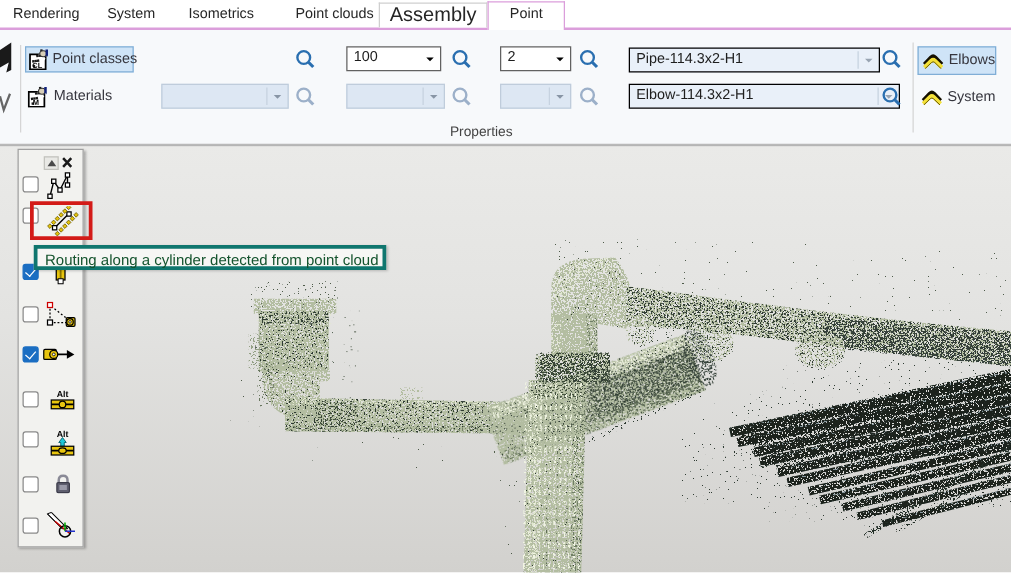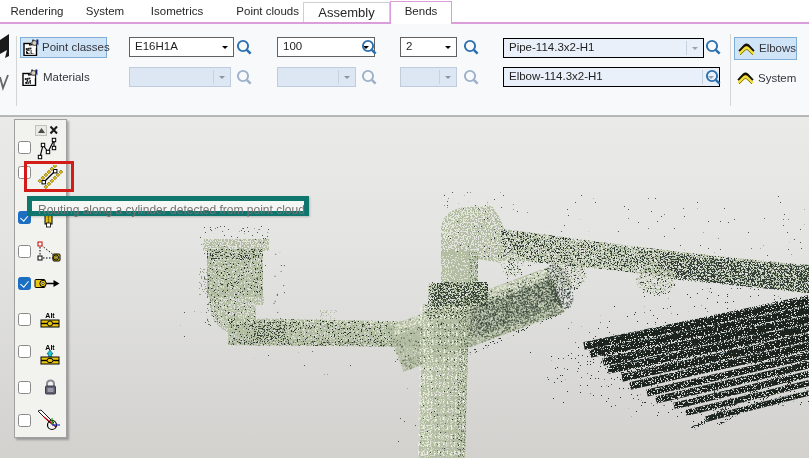--- a/index.html
+++ b/index.html
@@ -1,49 +1,49 @@
 <!DOCTYPE html>
 <html><head><meta charset="utf-8"><style>
 html,body{margin:0;padding:0;}
 body{width:809px;height:458px;overflow:hidden;position:relative;font-family:"Liberation Sans",sans-serif;background:#fff;font-size:12px;}
 *{box-sizing:border-box;}
 .abs{position:absolute;}
 .tab{position:absolute;top:0;height:22px;line-height:23px;font-size:11.5px;color:#262626;text-align:center;}
 #pinkline{position:absolute;left:0;top:22px;width:809px;height:1.5px;background:#db9edb;}
-#tab-assembly{position:absolute;left:303px;top:2px;width:87px;height:20px;background:#fff;border:1px solid #cfcfcf;border-bottom:none;line-height:19px;font-size:13px;text-align:center;color:#262626;z-index:2;}
+#tab-assembly{position:absolute;left:303px;top:2px;width:87px;height:20px;background:#fff;border:1px solid #cfcfcf;border-bottom:none;line-height:19px;font-size:16px;text-align:center;color:#262626;z-index:2;}
 #tab-piping{position:absolute;left:390px;top:1px;width:62px;height:23px;background:#fff;border:1.5px solid #db9edb;border-bottom:none;line-height:19px;font-size:11.5px;text-align:center;color:#262626;z-index:3;}
 #ribbon{position:absolute;left:0;top:23.5px;width:809px;height:92px;background:#f7f9fb;border-bottom:1px solid #b9b9b9;}
 .combo{position:absolute;height:20px;background:#fff;border:1px solid #616161;font-size:11.5px;color:#1e1e1e;line-height:17px;padding-left:5px;}
 .carr{position:absolute;right:5px;top:8px;width:0;height:0;border:3.5px solid transparent;border-top-color:#000;}
 .combo.dis{background:#dde7f3;border:1px solid #bfccdb;}
 .combo.dis .carr{border-top-color:#8895a5;}
 .combo.dis .asep{position:absolute;right:16px;top:2px;bottom:2px;width:1px;background:#c6d2e0;}
 .combo.lite{background:#e9f0f9;border:1px solid #000000;}
 .combo.lite .carr{border-top-color:#98a4b2;}
 .combo.lite .asep{position:absolute;right:16px;top:2px;bottom:2px;width:1px;background:#c6d2e0;}
 .btn{position:absolute;background:#cfe4f7;border:1px solid #80aed6;display:flex;align-items:center;font-size:11.5px;color:#35353d;white-space:nowrap;}
 .lbl{position:absolute;font-size:11.5px;color:#35353d;display:flex;align-items:center;white-space:nowrap;}
 .vsep{position:absolute;width:1px;background:#d5d5d5;}
 #vp{position:absolute;left:0;top:116px;width:809px;height:342px;background:linear-gradient(180deg,#eaeae8 0%,#e3e3e1 40%,#d2d1ce 100%);border-top:1px solid #b5b5b5;}
 #panel{position:absolute;left:14px;top:119px;width:53px;height:319px;background:#f2f2ef;border:1px solid #a0a0a0;box-shadow:1.5px 1.5px 2px rgba(0,0,0,.28);}
 .cb{position:absolute;width:13px;height:13px;background:#fff;border:1px solid #8a8a8a;border-radius:2.5px;}
 .cb.on{background:#1b6ec2;border-color:#1b6ec2;}
 .cb.on:after{content:"";position:absolute;left:3.2px;top:0.8px;width:4px;height:7px;border:solid #fff;border-width:0 1.8px 1.8px 0;transform:rotate(40deg);}
 #redbox{position:absolute;left:24px;top:161px;width:50px;height:31px;border:3.5px solid #d31b18;z-index:6;}
-#tooltip{position:absolute;left:27px;top:196px;width:282px;height:20px;background:#f6f6f4;border:5px solid #0f766e;font-size:12px;color:#737373;line-height:18px;padding-left:6px;z-index:7;box-shadow:1px 1px 2px rgba(0,0,0,.2);white-space:nowrap;}
+#tooltip{position:absolute;left:27px;top:196px;width:282px;height:20px;background:#f6f6f4;border:3px solid #0f766e;font-size:12px;color:#14532d;line-height:18px;padding-left:6px;z-index:7;box-shadow:1px 1px 2px rgba(0,0,0,.2);white-space:nowrap;}
 .pbt{position:absolute;width:12px;height:11px;display:flex;align-items:center;justify-content:center;}
 </style></head><body>
 
 <div class="tab" style="left:7px;width:60px;">Rendering</div>
 <div class="tab" style="left:80px;width:50px;">System</div>
 <div class="tab" style="left:146px;width:62px;">Isometrics</div>
 <div class="tab" style="left:229px;width:70px;text-align:right;">Point clouds</div>
 <div id="pinkline"></div>
 <div id="tab-assembly">Assembly</div>
-<div id="tab-piping">Bends</div>
+<div id="tab-piping">Point</div>
 
 <div id="ribbon">
   <svg width="10" height="60" viewBox="0 0 10 60" style="position:absolute;left:0;top:8px;">
     <path d="M9,2 L0,8 L0,22 L7,18 L5,26 L9,24 Z" fill="#1a1a1a"></path>
     <path d="M0,45 L3,56 L8,43" fill="none" stroke="#666" stroke-width="1.8"></path>
   </svg>
   <div class="vsep" style="left:16px;top:12px;height:70px;"></div>
   <div class="btn" style="left:20px;top:13px;width:87px;height:21px;">
       <span style="margin-left:2px;display:inline-flex;">
         <svg width="16" height="17" viewBox="0 0 16 17" style="">
@@ -78,35 +78,34 @@
           <rect x="10.1" y="0.9000000000000004" width="1.9" height="1.9" transform="rotate(-8 8 8)" fill="#1a1a1a"></rect>
           <rect x="10.1" y="4.7" width="1.9" height="1.9" transform="rotate(-8 8 8)" fill="#1a1a1a"></rect>
 <ellipse cx="11.6" cy="4" rx="2.8" ry="2.4" fill="#d8cfb8" stroke="#333" stroke-width="0.9"></ellipse>
 <path d="M13.4,0.5 L15.4,0.5 L15.4,6.5 L14.4,5 L13.4,6.5 Z" fill="#10217a"></path>
 <text x="6.8" y="15.4" font-size="6" font-weight="bold" font-family="Liberation Sans" text-anchor="middle" fill="#000">M</text>
         </svg>
       </span>
       <span style="margin-left:5px;">Materials</span>
     </div>
 
-  <div class="combo" style="left:129px;top:13px;width:105px;">E16H1A<span class="carr"></span></div>
   <div class="combo dis" style="left:129px;top:43px;width:102px;">
       <span class="asep"></span>
       <span class="carr"></span>
     </div>
   <div class="abs" style="left:236px;top:15px;"><svg width="17" height="17" viewBox="0 0 17 17" style="">
         <circle cx="7" cy="7" r="5.1" fill="none" stroke="#2a6fb0" stroke-width="1.9"></circle>
         <line x1="10.8" y1="10.8" x2="14.6" y2="14.6" stroke="#2a6fb0" stroke-width="2.5"></line>
       </svg></div>
   <div class="abs" style="left:236px;top:45px;"><svg width="17" height="17" viewBox="0 0 17 17" style="">
         <circle cx="7" cy="7" r="5.1" fill="none" stroke="#9cb0c9" stroke-width="1.9"></circle>
         <line x1="10.8" y1="10.8" x2="14.6" y2="14.6" stroke="#9cb0c9" stroke-width="2.5"></line>
       </svg></div>
 
-  <div class="combo" style="left:277px;top:13px;width:98px;">100<span class="carr"></span></div>
+  <div class="combo" style="left:277px;top:13px;width:76px;">100<span class="carr"></span></div>
   <div class="combo dis" style="left:277px;top:43px;width:79px;">
       <span class="asep"></span>
       <span class="carr"></span>
     </div>
   <div class="abs" style="left:361px;top:15px;"><svg width="17" height="17" viewBox="0 0 17 17" style="">
         <circle cx="7" cy="7" r="5.1" fill="none" stroke="#2a6fb0" stroke-width="1.9"></circle>
         <line x1="10.8" y1="10.8" x2="14.6" y2="14.6" stroke="#2a6fb0" stroke-width="2.5"></line>
       </svg></div>
   <div class="abs" style="left:361px;top:45px;"><svg width="17" height="17" viewBox="0 0 17 17" style="">
         <circle cx="7" cy="7" r="5.1" fill="none" stroke="#9cb0c9" stroke-width="1.9"></circle>
@@ -152,20 +151,21 @@
   <div class="lbl" style="left:737px;top:44px;height:20px;">
       <span style="display:inline-flex;">
         <svg width="17" height="13" viewBox="0 0 17 13" style="">
           <path d="M1.5,9.5 L6.8,3.9 Q8.5,2.3 10.2,3.9 L15.5,9.5" fill="none" stroke="#151000" stroke-width="3.1"></path>
           <path d="M1.5,12 L7,6.6 Q8.5,5.2 10,6.6 L15.5,12" fill="none" stroke="#f4e138" stroke-width="3.1"></path>
           <path d="M1.7,13.3 L7.2,8 Q8.5,6.9 9.8,8 L15.3,13.3" fill="none" stroke="#6a5a00" stroke-width="0.8"></path>
         </svg>
       </span>
       <span style="margin-left:4px;">System</span>
     </div>
+  <div class="abs" style="left:0;top:76px;width:770px;text-align:center;font-size:11px;color:#444;">Properties</div>
 </div>
 
 <div id="vp">
   <svg width="809" height="342" viewBox="0 116 809 342" style="position:absolute;left:0;top:0;">
       <defs>
         <filter id="dd" x="-15%" y="-15%" width="130%" height="130%">
 <feTurbulence type="fractalNoise" baseFrequency="0.7" numOctaves="2" seed="19"></feTurbulence>
 <feColorMatrix type="matrix" values="0 0 0 0 0 0 0 0 0 0 0 0 0 0 0 60 0 0 0 -24.0"></feColorMatrix>
 <feComposite in="SourceGraphic" operator="in"></feComposite>
 </filter>

